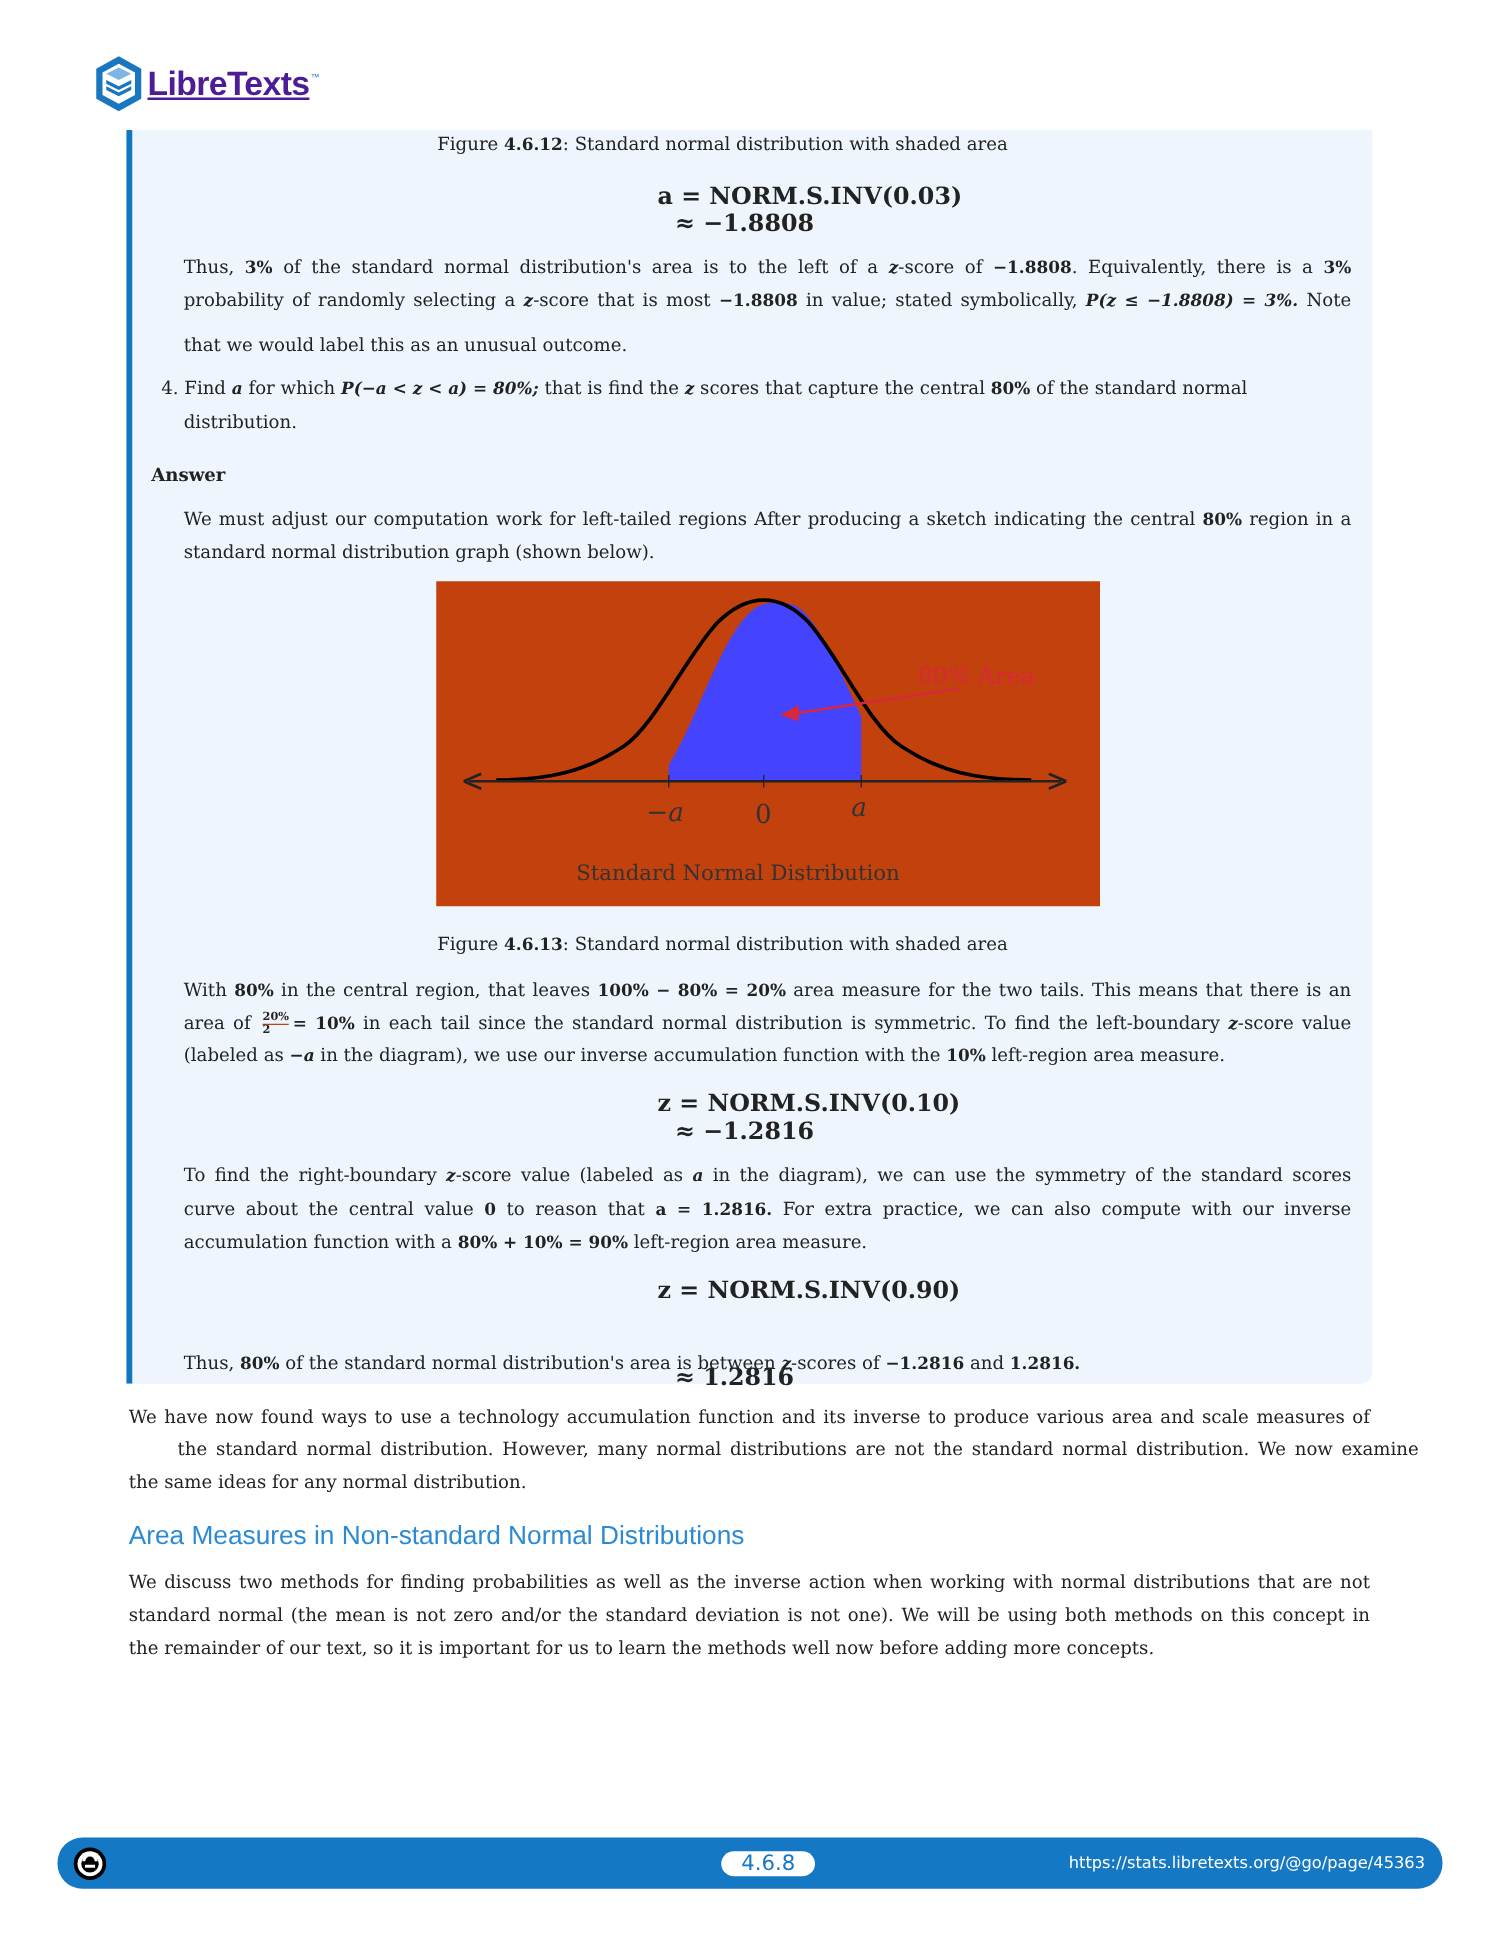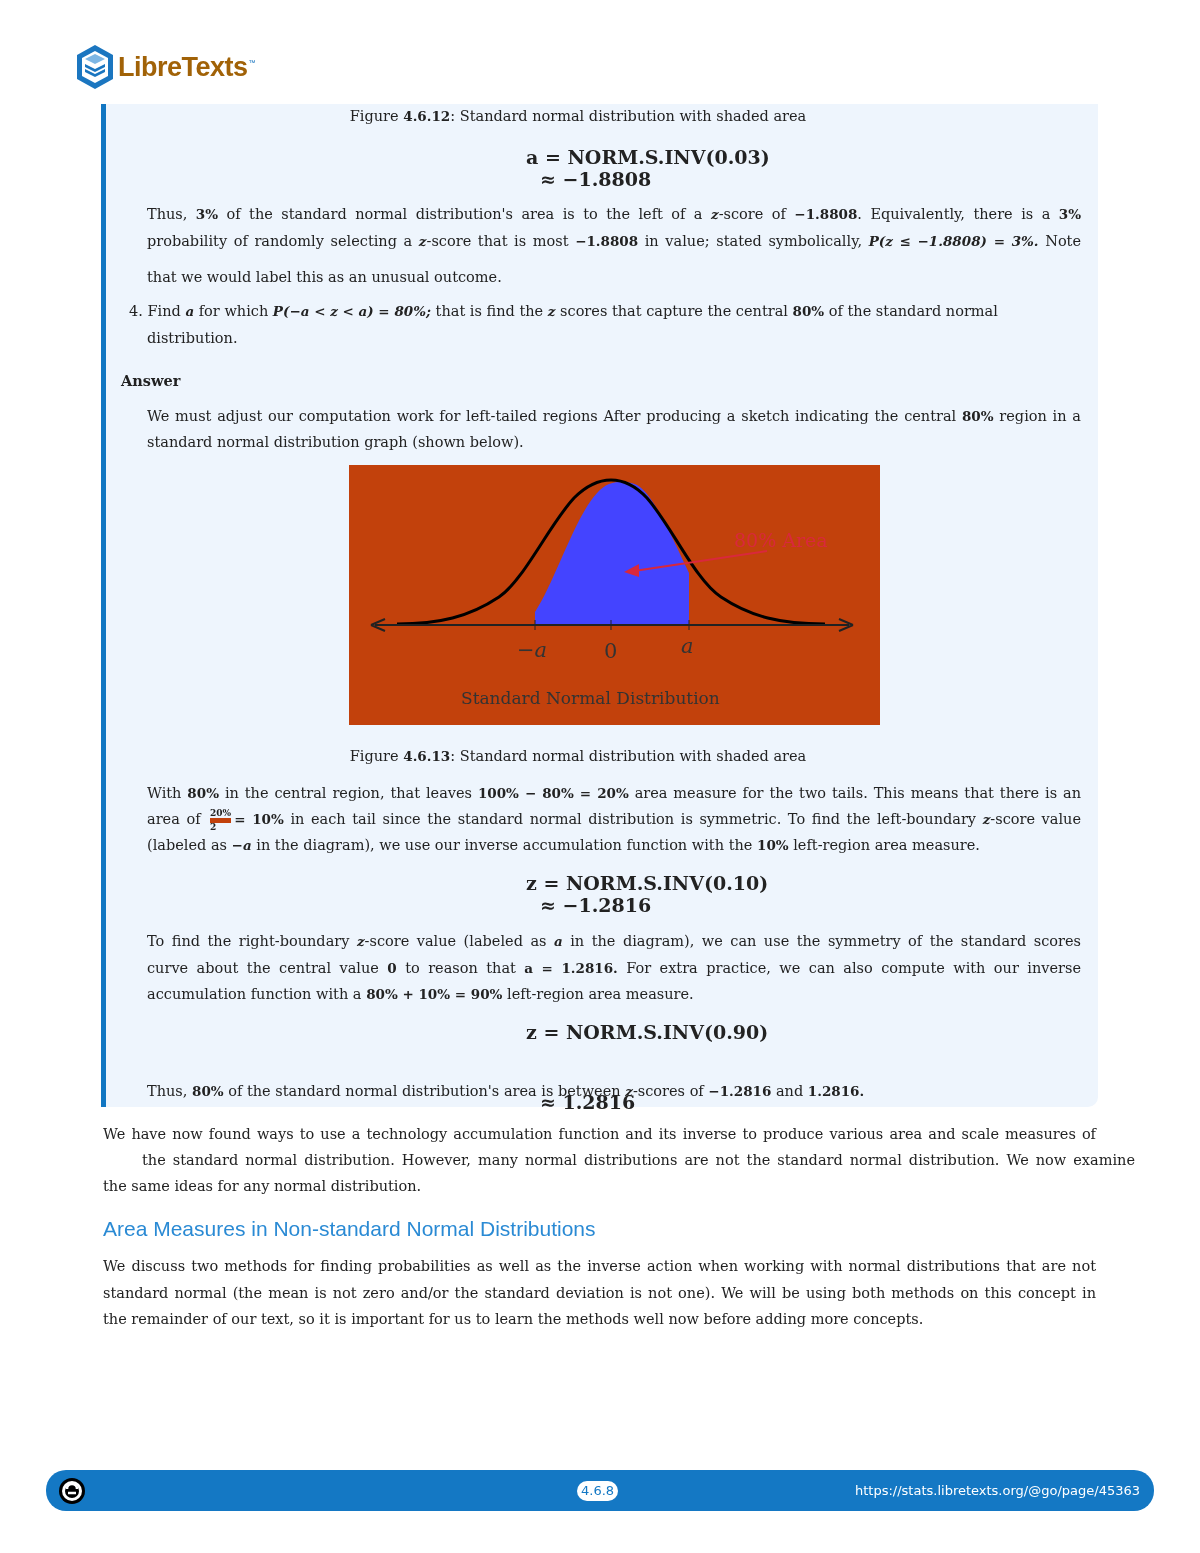--- a/index.html
+++ b/index.html
@@ -1,44 +1,44 @@
 <!DOCTYPE html>
 <html><head>
 <meta charset="utf-8">
 <style>
   * { box-sizing: border-box; margin: 0; padding: 0; }
   html, body { width: 1200px; height: 1553px; background: #ffffff; }
   body { position: relative; font-family: "DejaVu Serif", "Liberation Serif", serif; color: #222; overflow: hidden; }
 
   .logo { position: absolute; left: 74px; top: 42px; height: 50px; display: flex; align-items: center; }
   .logo svg { width: 42px; height: 48px; }
-  .logo-text { font-family: "Liberation Sans", sans-serif; font-size: 27px; font-weight: 700; color: #a16207; letter-spacing: -0.5px; margin-left: 2px; }
+  .logo-text { font-family: "Liberation Sans", sans-serif; font-size: 27px; font-weight: 700; color: #4c1d95; letter-spacing: -0.5px; margin-left: 2px; text-decoration: underline; }
   .logo-tm { font-family: "Liberation Sans", sans-serif; font-size: 7px; color: #1b76c0; margin-top: -10px; margin-left: 1px; }
 
   .answer-box { position: absolute; left: 101px; top: 104px; width: 997px; height: 1003px; background: #eef5fd; border-left: 5px solid #1176c2; border-radius: 0 0 10px 0; }
 
   .p { position: absolute; font-size: 14.5px; line-height: 26.5px; color: #222; }
   .justify { text-align: justify; text-align-last: justify; }
   .cap { position: absolute; font-size: 14.5px; left: 0; width: 1156px; text-align: center; color: #222; }
   .m { font-weight: 700; font-family: "DejaVu Serif", serif; font-size: 13.5px; }
   .mi { font-weight: 700; font-style: italic; font-family: "DejaVu Serif", serif; font-size: 13.5px; }
   .eq { position: absolute; font-weight: 700; font-size: 19px; }
   .label-answer { position: absolute; left: 121px; top: 372px; font-weight: 700; font-size: 14.5px; }
 
   .figure { position: absolute; left: 349px; top: 465px; width: 531px; height: 260px; background: #c2410c; }
 
   .heading { position: absolute; left: 103px; top: 1217px; font-family: "Liberation Sans", sans-serif; font-size: 21px; color: #2a8ad4; font-weight: 400; }
 
   .footer { position: absolute; left: 46px; top: 1470px; width: 1108px; height: 41px; background: #1478c4; border-radius: 20px; }
   .footer-icon { position: absolute; left: 12px; top: 7px; width: 28px; height: 28px; }
-  .page-num { position: absolute; left: 531px; top: 11px; height: 20px; padding: 0 4px; background: #ffffff; border-radius: 10px; color: #1478c4; font-family: "DejaVu Sans", sans-serif; font-size: 13px; line-height: 20px; }
+  .page-num { position: absolute; left: 531px; top: 11px; height: 20px; padding: 0 16px; background: #ffffff; border-radius: 10px; color: #1478c4; font-family: "DejaVu Sans", sans-serif; font-size: 17px; line-height: 20px; }
   .footer-url { position: absolute; right: 14px; top: 11px; color: #ffffff; font-family: "DejaVu Sans", sans-serif; font-size: 13px; line-height: 20px; }
   .frac { display: inline-block; vertical-align: middle; text-align: center; font-size: 9px; line-height: 9px; font-weight: 700; margin: 0 3px; }
   .frac span { display: block; }
-  .frac .num { border-bottom: 5px solid #c2410c; }
+  .frac .num { border-bottom: 1px solid #c2410c; }
 </style>
 </head>
 <body>
 
 <div class="logo">
   <svg viewBox="0 0 42 48">
     <path d="M21 2 L39 12 L39 36 L21 46 L3 36 L3 12 Z" fill="#1b76c0"></path>
     <path d="M21 8 L34 15 L34 33 L21 40 L8 33 L8 15 Z" fill="#ffffff"></path>
     <path d="M11 26 L21 31 L31 26 L31 29 L21 34 L11 29 Z" fill="#1b76c0"></path>
     <path d="M11 21 L21 26 L31 21 L31 24 L21 29 L11 24 Z" fill="#1b76c0"></path>

